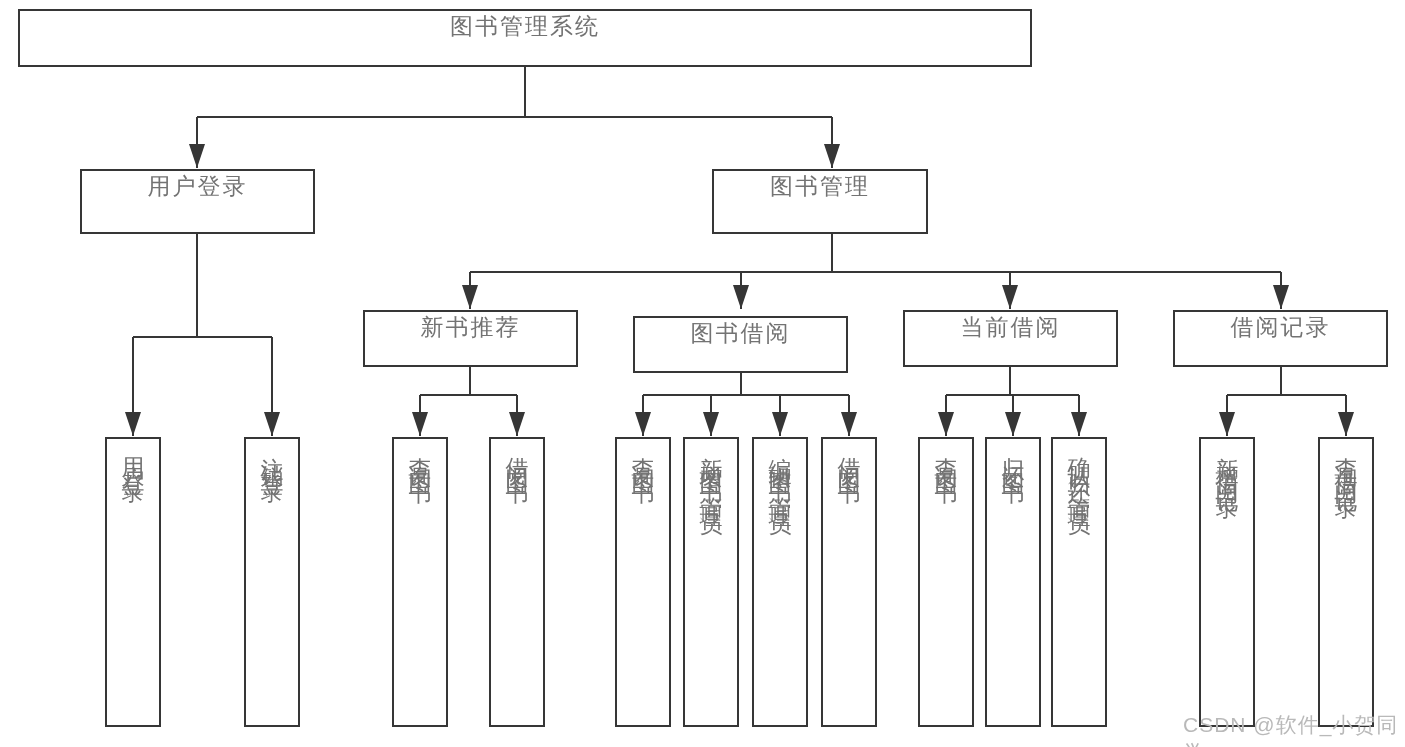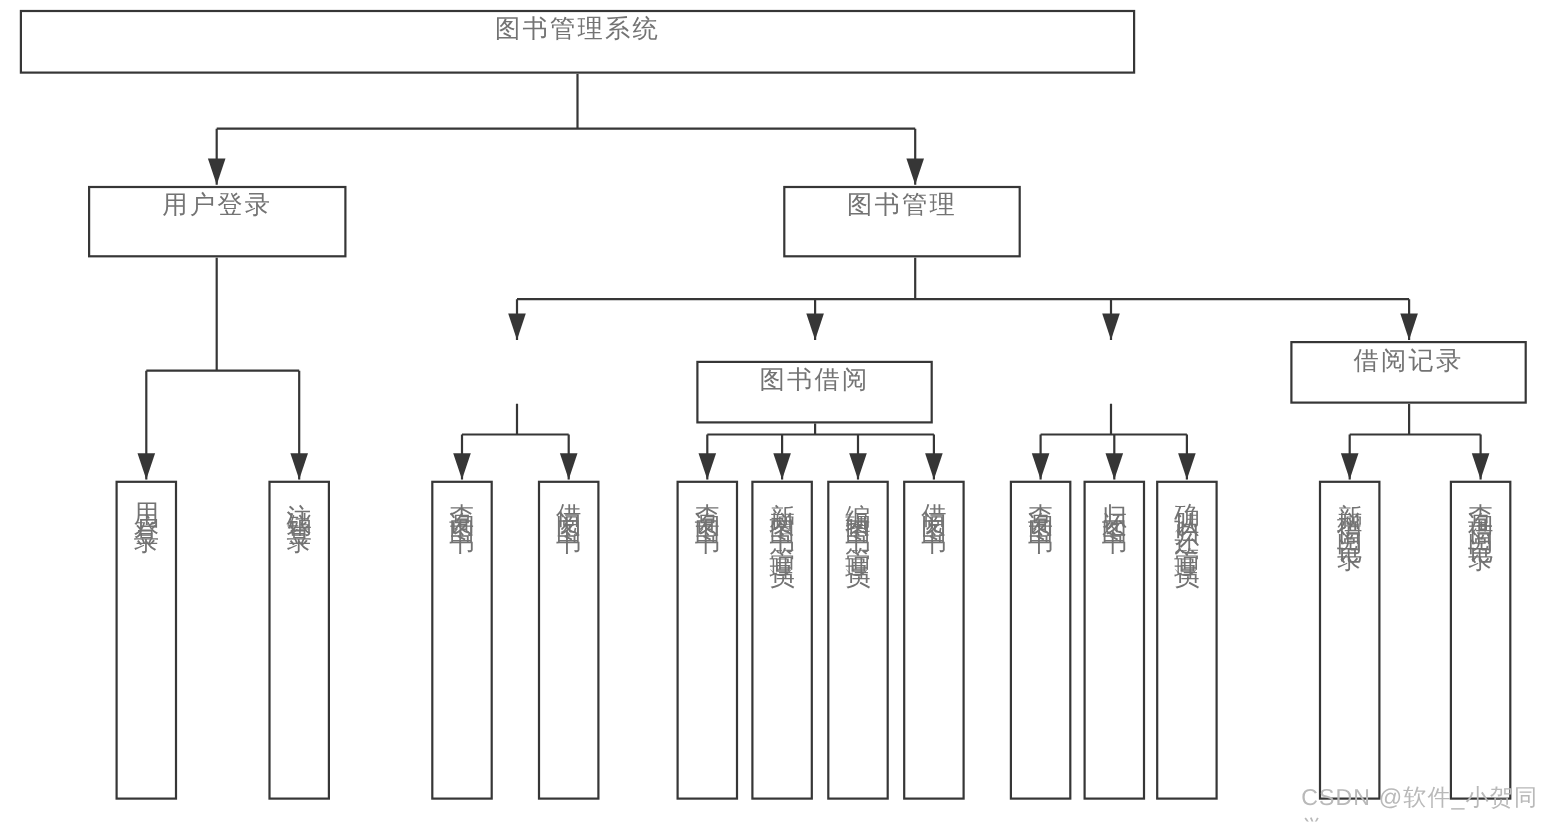--- a/index.html
+++ b/index.html
@@ -95,22 +95,28 @@
     <span>图书管理系统</span>
   </div>
 
   <div class="node" style="left:80px;top:169px;width:235px;height:65px">
     <span>用户登录</span>
   </div>
   <div class="node" style="left:712px;top:169px;width:216px;height:65px">
     <span>图书管理</span>
   </div>
 
-  <div class="node" style="left:633px;top:328px;width:215px;height:57px">
+  <div class="node" style="left:363px;top:310px;width:215px;height:57px">
+    <span>新书推荐</span>
+  </div>
+  <div class="node" style="left:633px;top:316px;width:215px;height:57px">
     <span>图书借阅</span>
+  </div>
+  <div class="node" style="left:903px;top:310px;width:215px;height:57px">
+    <span>当前借阅</span>
   </div>
   <div class="node" style="left:1173px;top:310px;width:215px;height:57px">
     <span>借阅记录</span>
   </div>
 
   <div class="node vnode" style="left:105px;top:437px;width:56px;height:290px">
     <span>用户登录</span>
   </div>
   <div class="node vnode" style="left:244px;top:437px;width:56px;height:290px">
     <span>注销登录</span>

